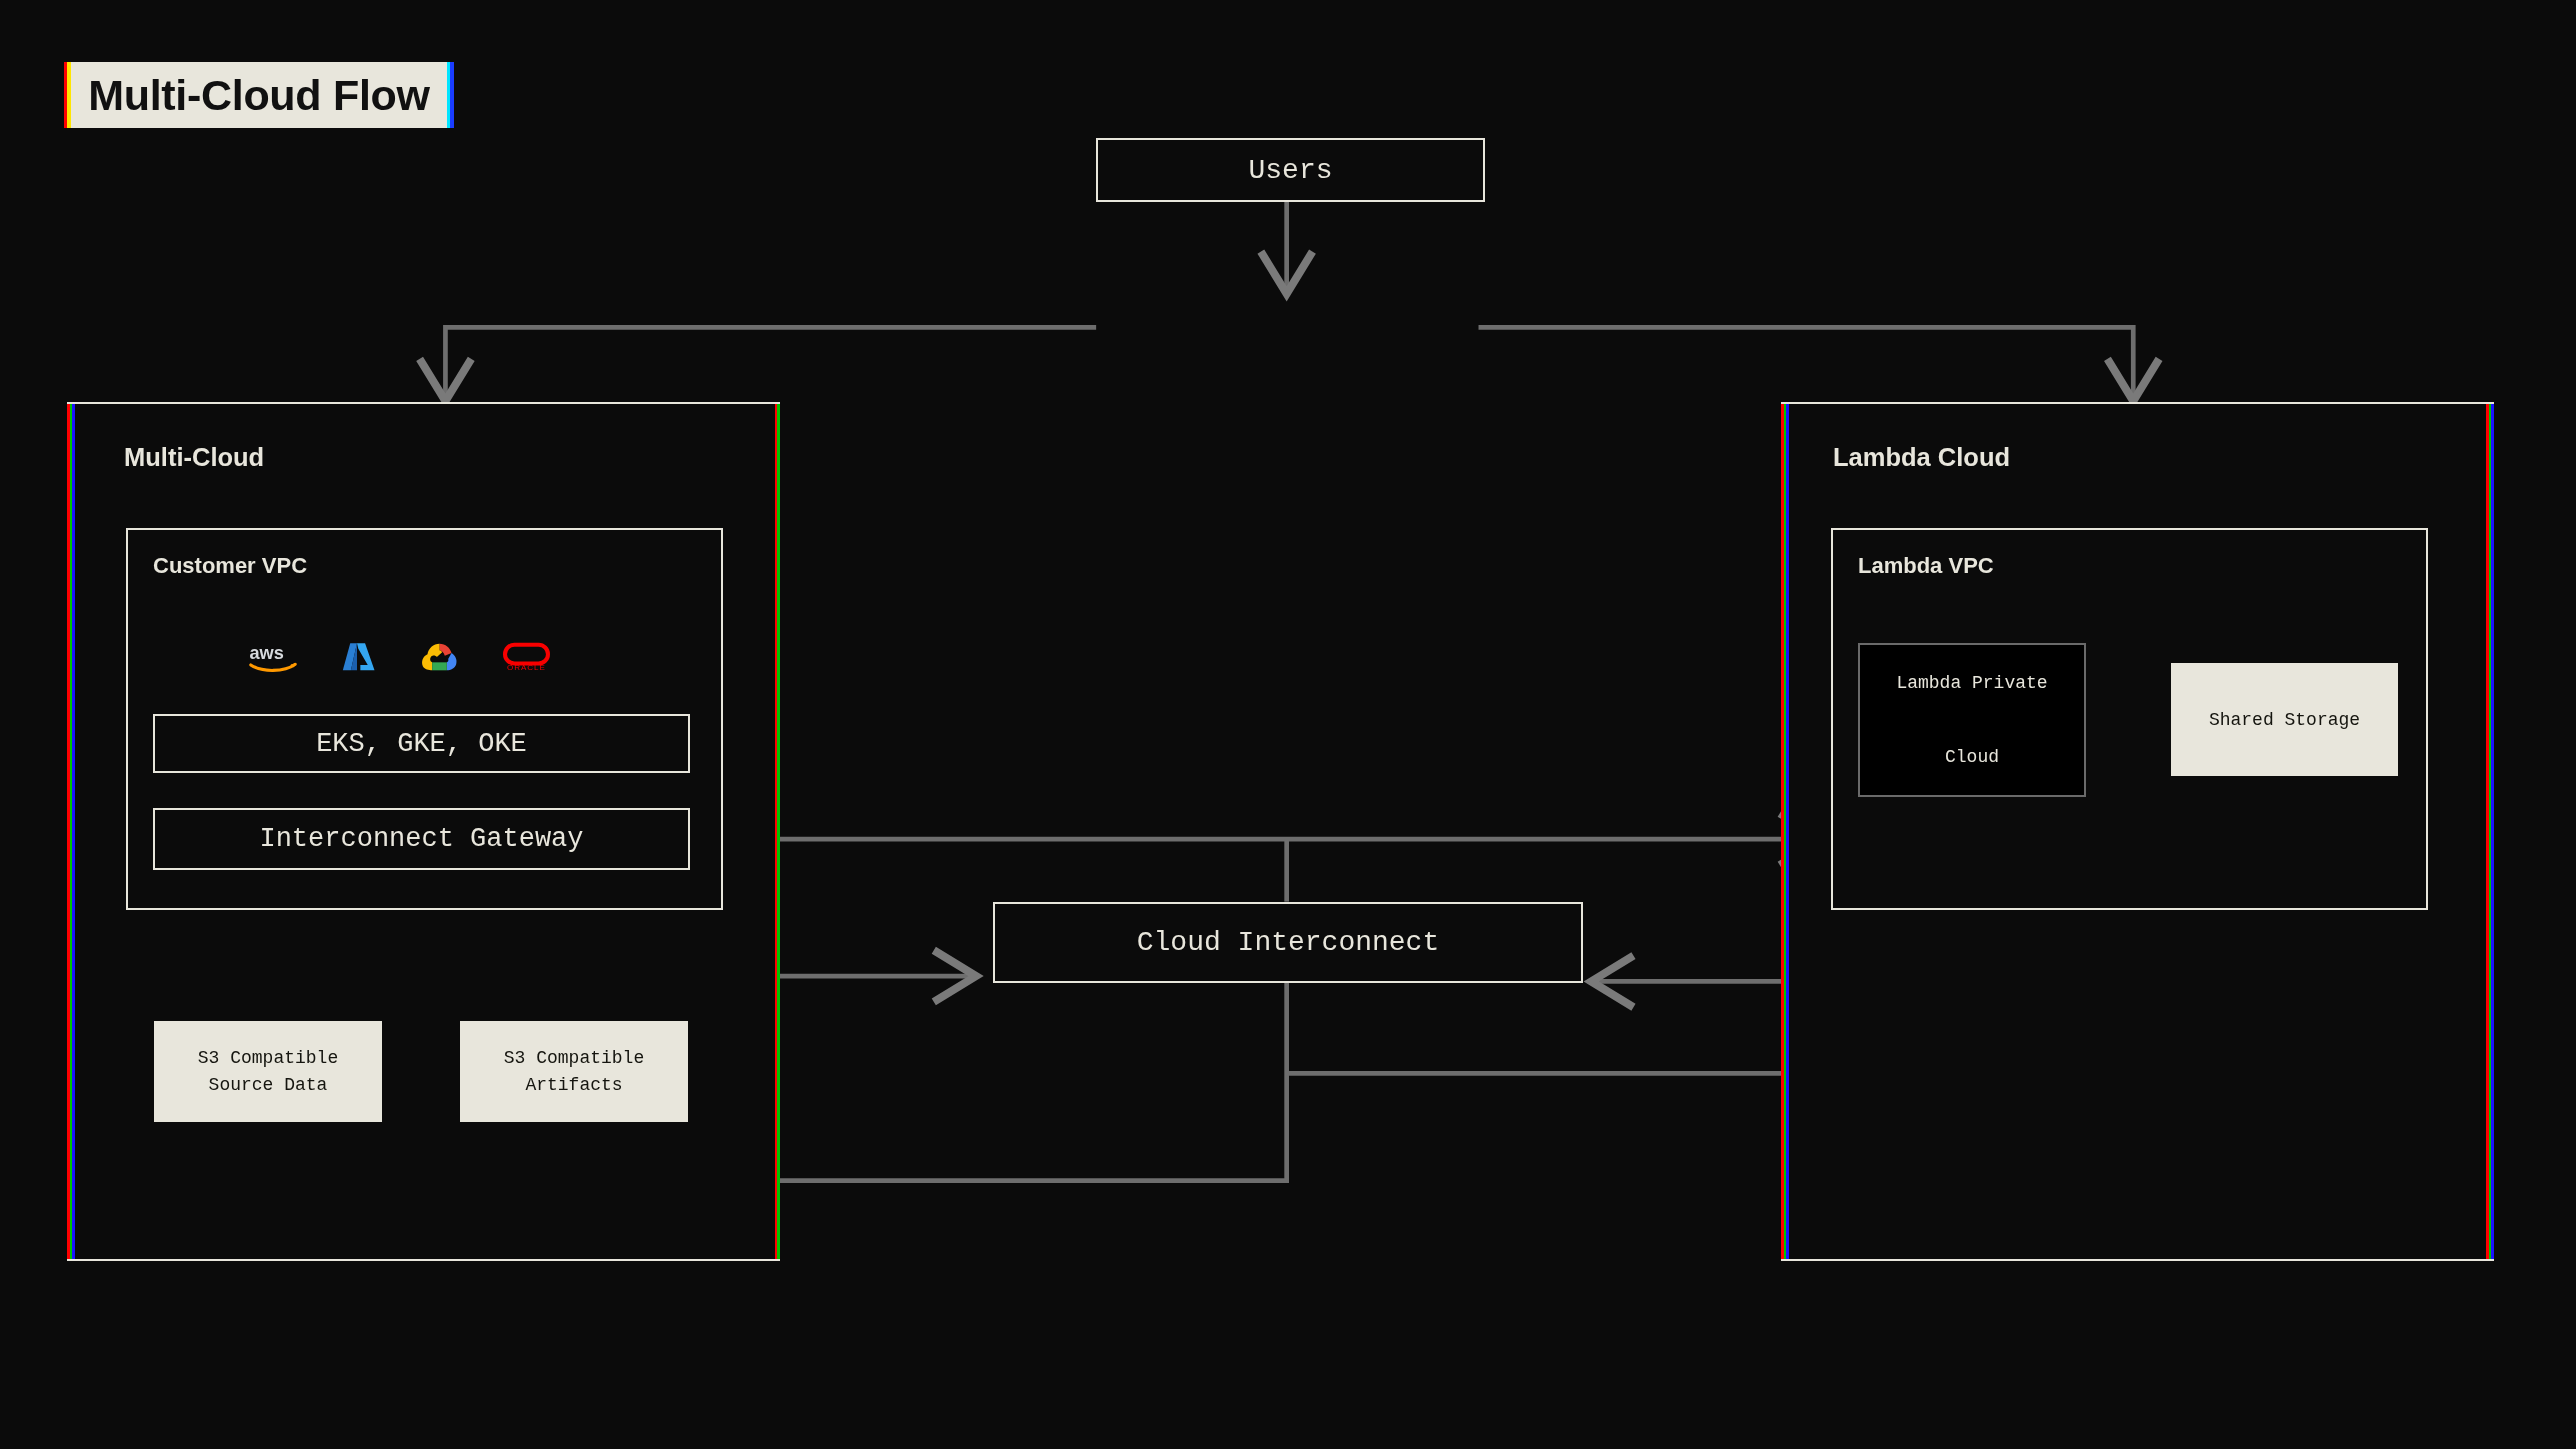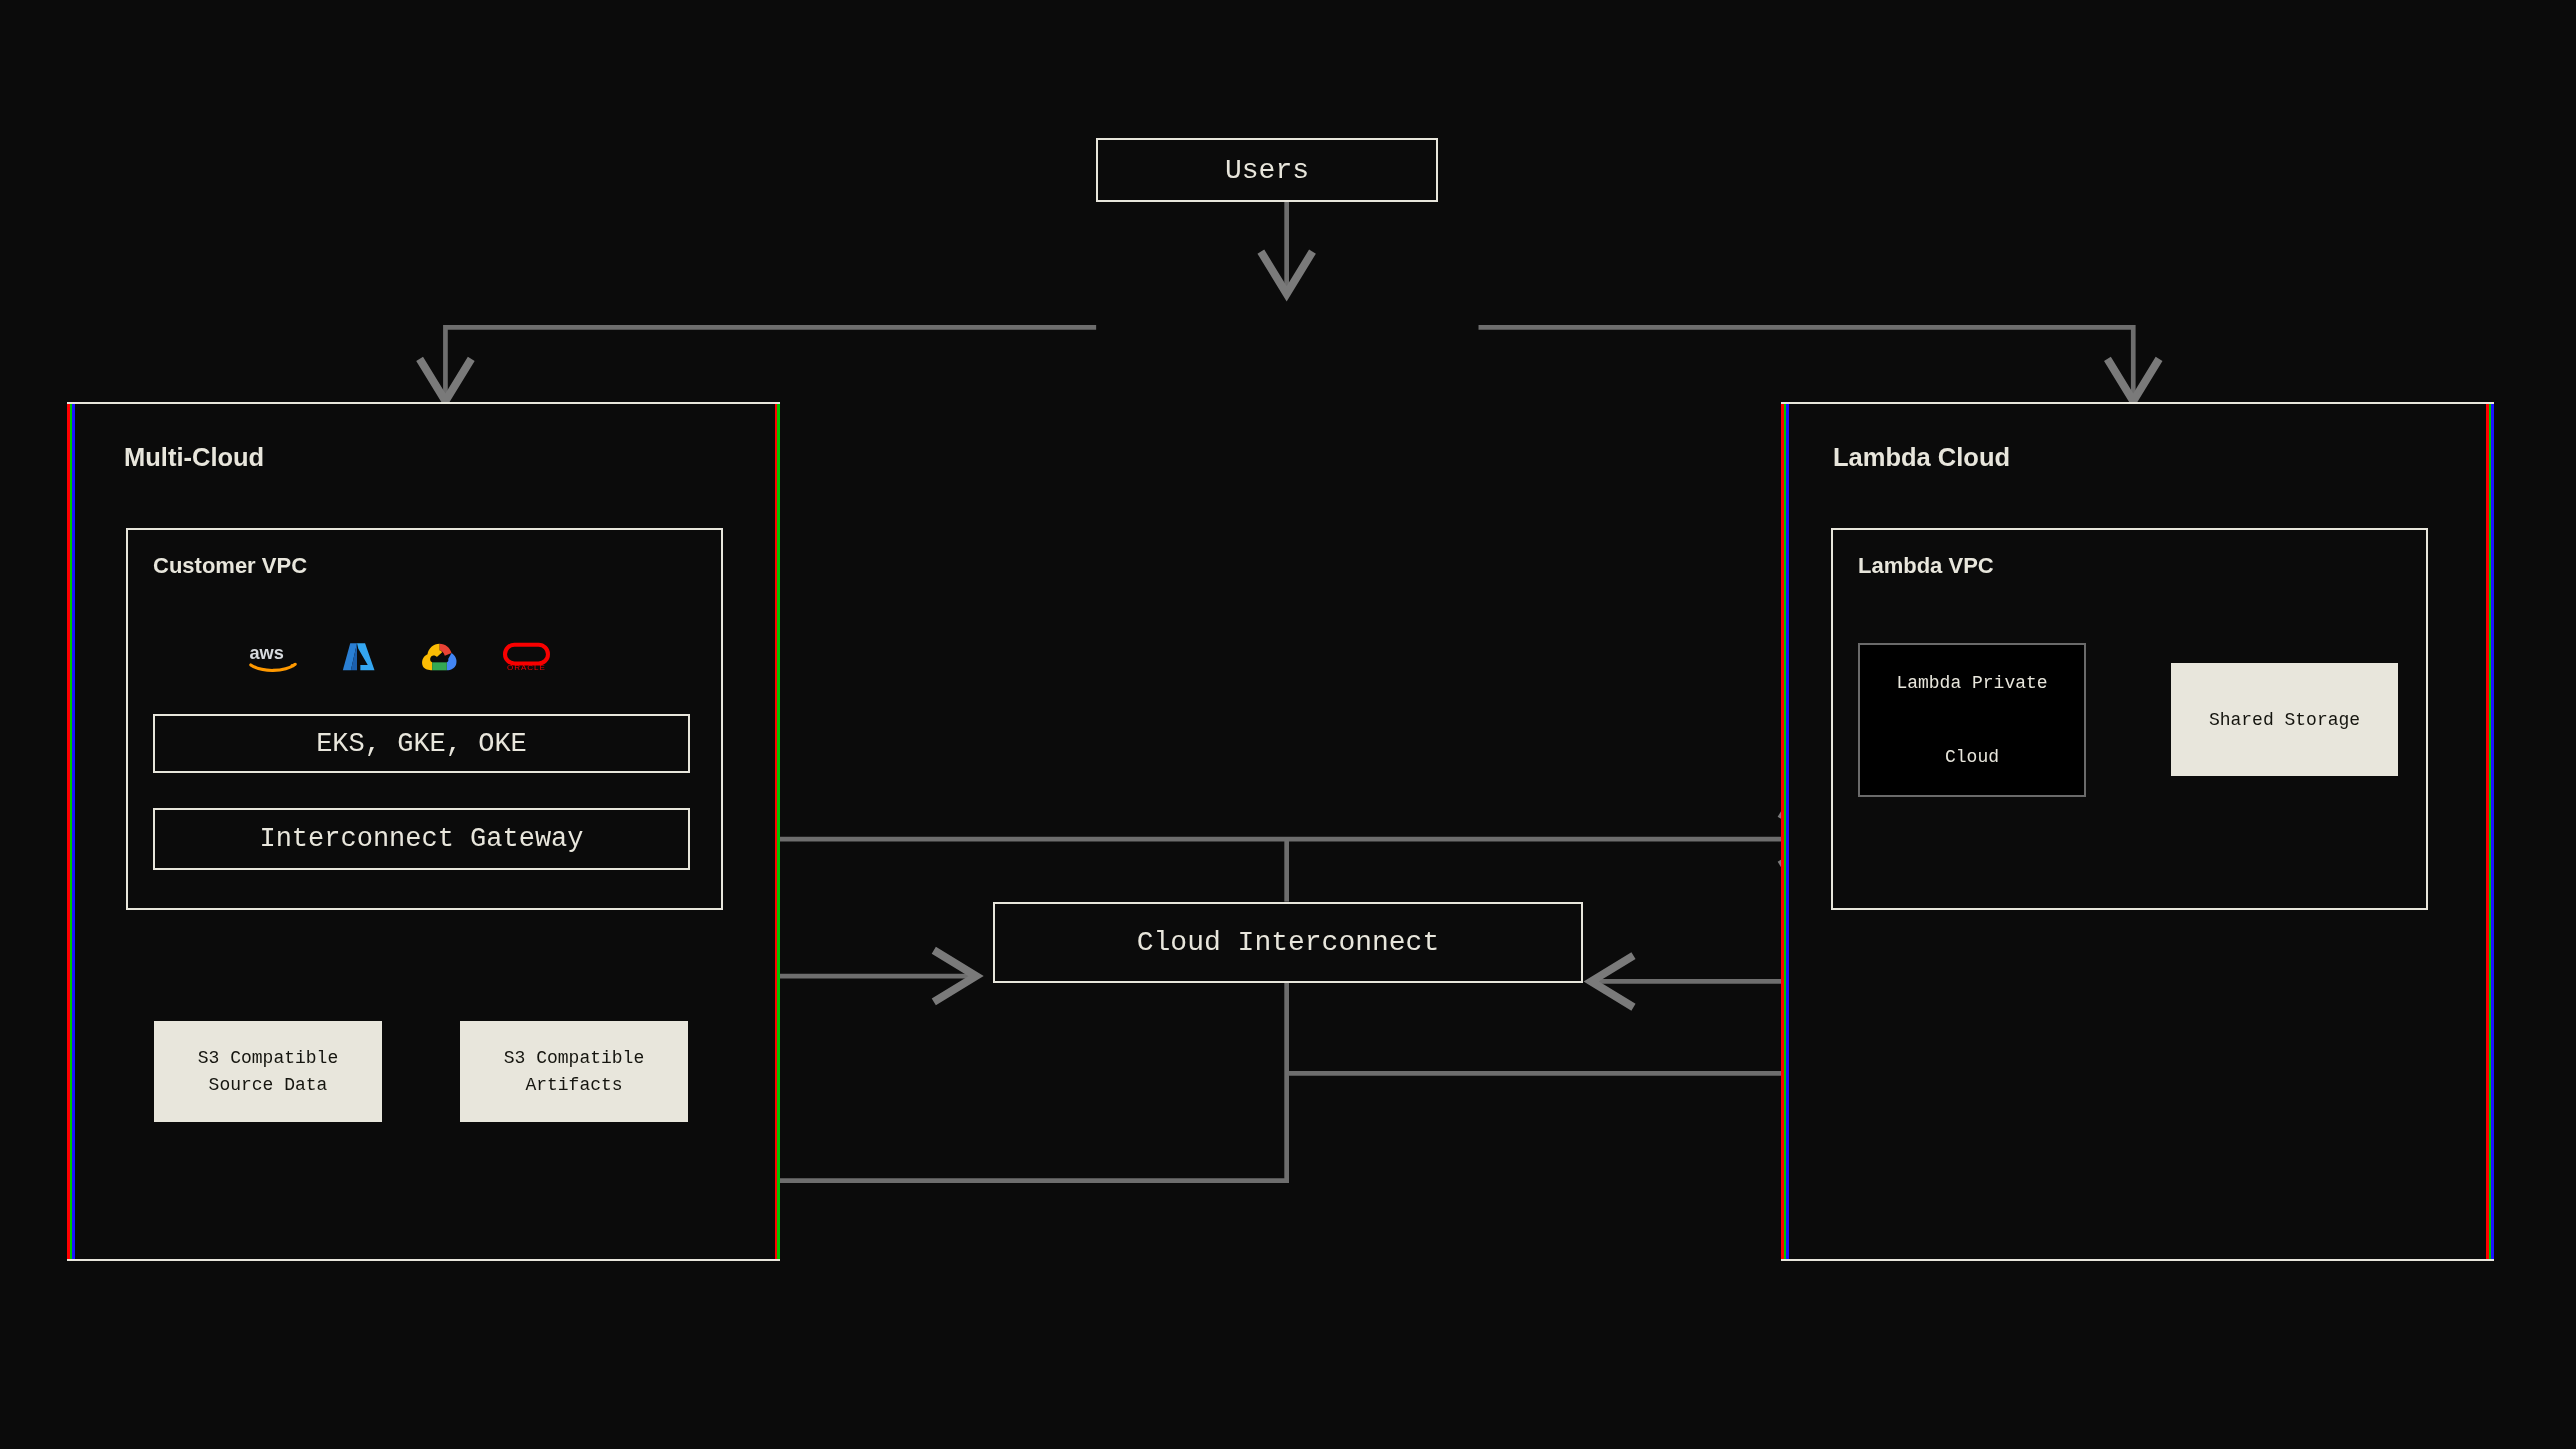--- a/index.html
+++ b/index.html
@@ -49,20 +49,29 @@
   .logo{position:relative;display:block;}
 
   svg.edges{position:absolute;left:0;top:0;width:2576px;height:1449px;
             pointer-events:none;}
 </style>
 </head>
 <body>
 
 <div id="stage">
 
+  <div class="title-wrap">
+    <span class="t-stripe t-red"></span>
+    <span class="t-stripe t-yellow"></span>
+    <div class="title-box">
+      <span class="title-text">Multi-Cloud Flow</span>
+    </div>
+    <span class="t-stripe t-cyan"></span>
+    <span class="t-stripe t-blue"></span>
+  </div>
 
   <svg class="edges" viewBox="0 0 3840 2160">
     <defs>
       <marker id="arw" markerWidth="14" markerHeight="14" refX="11" refY="7" orient="auto" markerUnits="strokeWidth">
         <path d="M2,1.5 L11,7 L2,12.5" fill="none" stroke="#7a7a7a" stroke-width="1.7"></path>
       </marker>
     </defs>
     <g stroke="#6e6e6e" stroke-width="7" fill="none">
 
       <path d="M1918,300 L1918,438" marker-end="url(#arw)"></path>
@@ -80,21 +89,21 @@
       <path d="M1918,1463 L1918,1760 L855,1760 L855,1672" marker-end="url(#arw)"></path>
 
       <path d="M1918,1600 L2944,1600 L2944,1205" marker-end="url(#arw)"></path>
 
       <path d="M3406,1155 L3406,1463 L2372,1463" marker-end="url(#arw)"></path>
 
       <path d="M2840,1073 L3236,1073"></path>
     </g>
   </svg>
 
-  <div class="node node-dark" style="left:1096px;top:138px;width:342px;height:64px;font-size:28px;">
+  <div class="node node-dark" style="left:1096px;top:138px;width:389px;height:64px;font-size:28px;">
     <span>Users</span>
   </div>
 
 
   <div class="group" style="left:67px;top:402px;width:713px;height:859px;">
     <div class="grp-stripes" style="left:0px;">
       <i class="s-red"></i>
         <i class="s-green"></i>
         <i class="s-blue"></i>
     </div>

